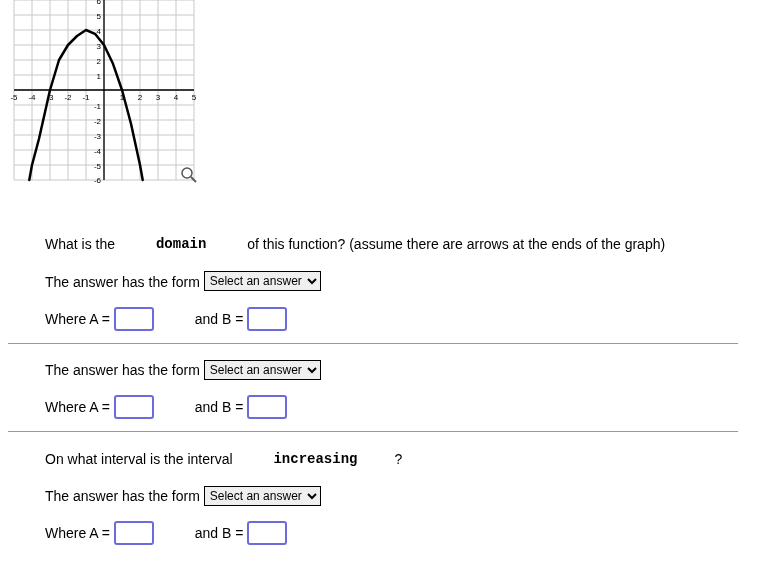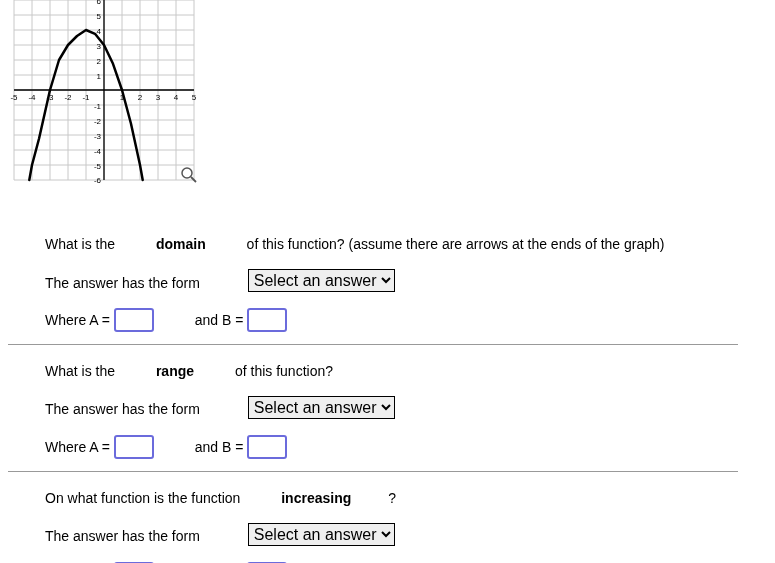--- a/index.html
+++ b/index.html
@@ -20,37 +20,36 @@
     margin: 6px 0;
     padding: 4px 0;
     line-height: 22px;
   }
   .sep {
     border-bottom: 1px solid #999;
     margin: 8px 0 10px 0;
     width: 730px;
   }
   select {
-    font-size: 16px;
+    font-size: 12px;
     font-family: Arial, sans-serif;
     border: 1px solid #000;
     background: #efefef;
     padding: 1px 1px;
-    margin-left: 44px;
   }
   input.small {
     width: 32px;
     height: 20px;
     border: 2px solid #6b6bdc;
     border-radius: 3px;
     font-size: 13px;
     padding: 0 2px;
     vertical-align: middle;
   }
-  .bold { font-weight: bold; }
+  .bold { font-weight: bold; font-family: Liberation Mono, monospace; }
   .label-span { vertical-align: middle; margin-left: 37px; }
 </style>
 </head>
 <body>
 
 <div class="chart-wrap">
   <svg width="200" height="185" viewBox="0 0 200 185">
 
     <g>
 
@@ -152,38 +151,35 @@
   </div>
   <div class="qrow">
     <span class="label-span">Where A = </span>
     <input class="small" type="text" style="">
     <span class="label-span"> and B = </span>
     <input class="small" type="text" style="">
   </div>
   <div class="sep"></div>
 
   <div class="qrow">
-    <span class="label-span">What is the </span><span class="bold label-span">range</span><span class="label-span"> of this function?</span>
-  </div>
-  <div class="qrow">
     <span class="label-span">The answer has the form </span>
     <select>
       <option>Select an answer</option>
     </select>
   </div>
   <div class="qrow">
     <span class="label-span">Where A = </span>
     <input class="small" type="text" style="">
     <span class="label-span"> and B = </span>
     <input class="small" type="text" style="">
   </div>
   <div class="sep"></div>
 
   <div class="qrow">
-    <span class="label-span">On what function is the function </span><span class="bold label-span">increasing</span><span class="label-span">?</span>
+    <span class="label-span">On what interval is the interval </span><span class="bold label-span">increasing</span><span class="label-span">?</span>
   </div>
   <div class="qrow">
     <span class="label-span">The answer has the form </span>
     <select>
       <option>Select an answer</option>
     </select>
   </div>
   <div class="qrow">
     <span class="label-span">Where A = </span>
     <input class="small" type="text" style="">

